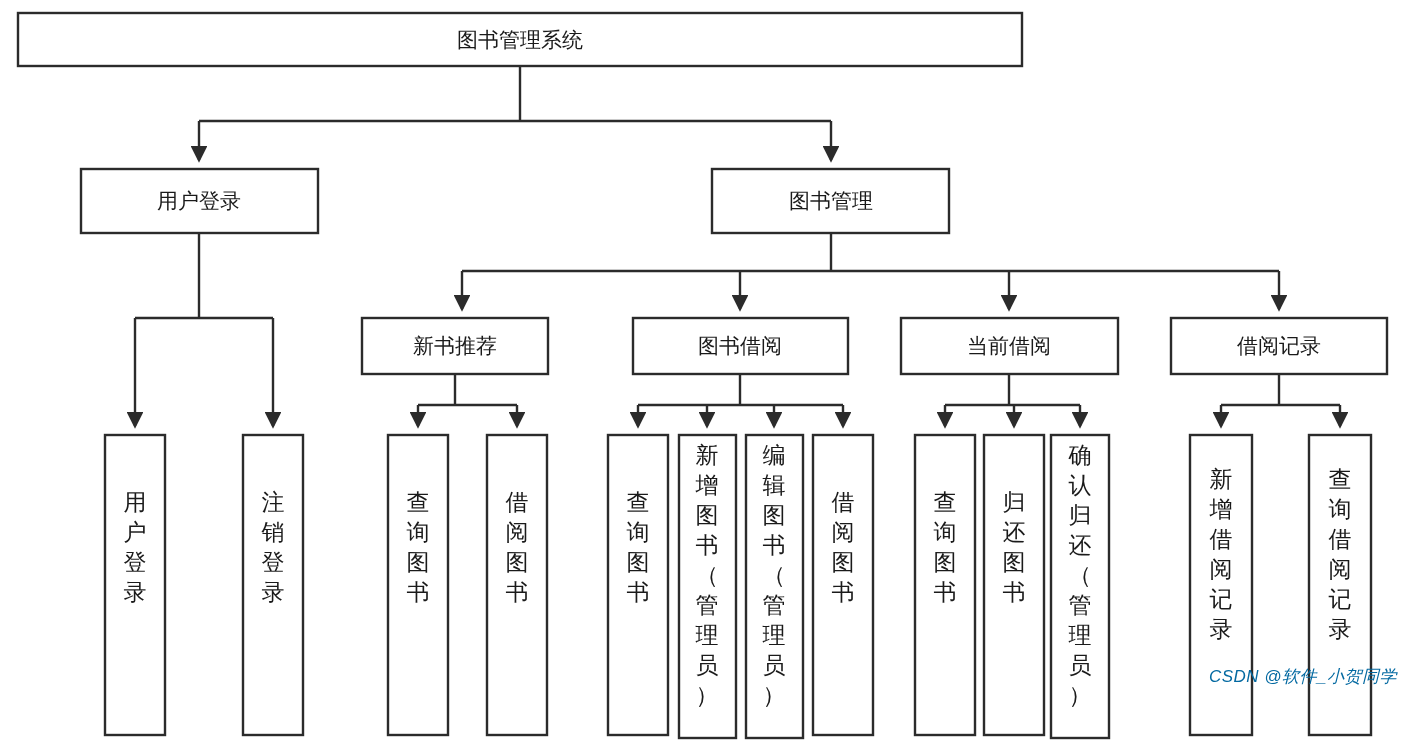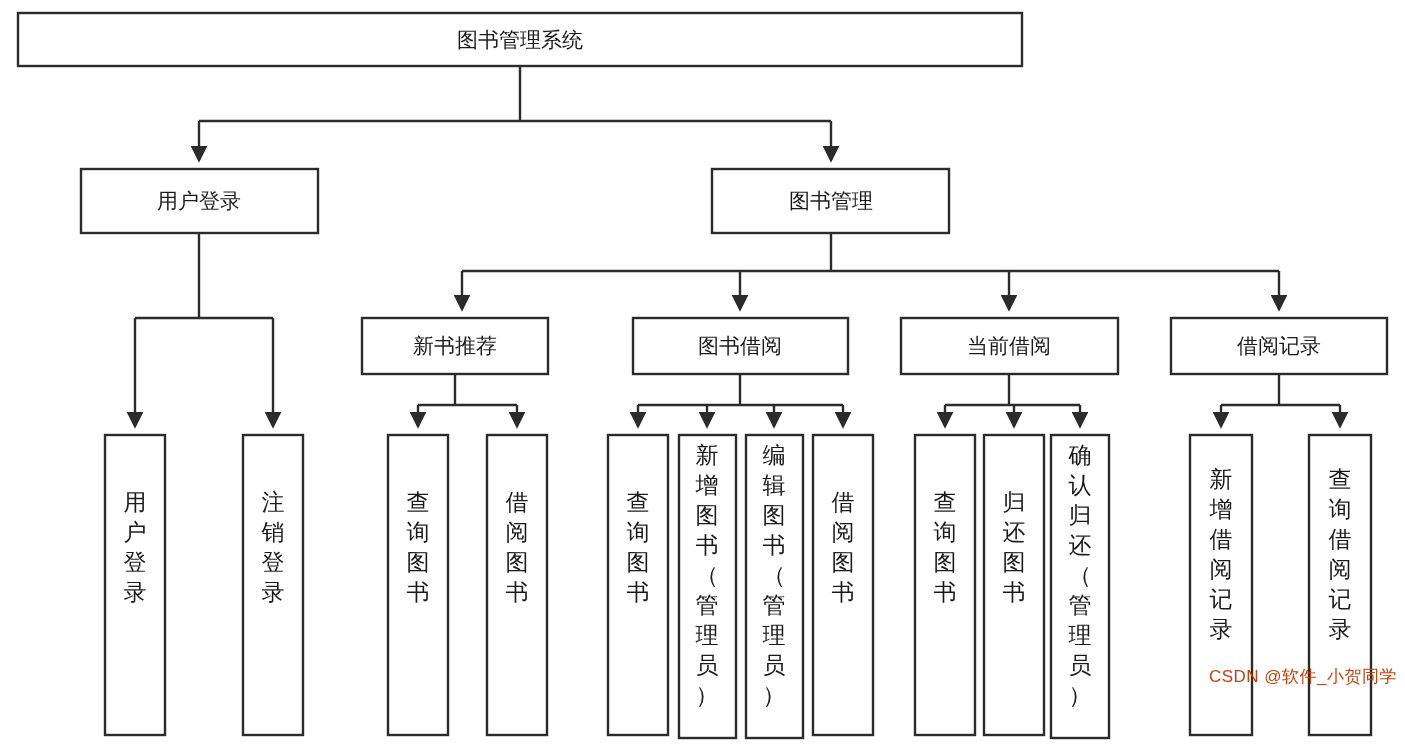--- a/index.html
+++ b/index.html
@@ -51,24 +51,25 @@
   }
   .arrow-head {
     fill: #2b2b2b;
   }
   .watermark {
     position: absolute;
     right: 8px;
     bottom: 6px;
     font-family: "Liberation Sans", "DejaVu Sans", sans-serif;
     font-size: 17px;
-    color: #c2410c;
+    color: #0369a1;
     letter-spacing: 0.5px;
     white-space: nowrap;
     user-select: none;
+    font-style: italic;
   }
 </style>
 </head>
 <body>
 
 <div id="diagram-root">
 
   <svg id="flow" viewBox="0 0 1405 747" xmlns="http://www.w3.org/2000/svg">
 
     <defs>

